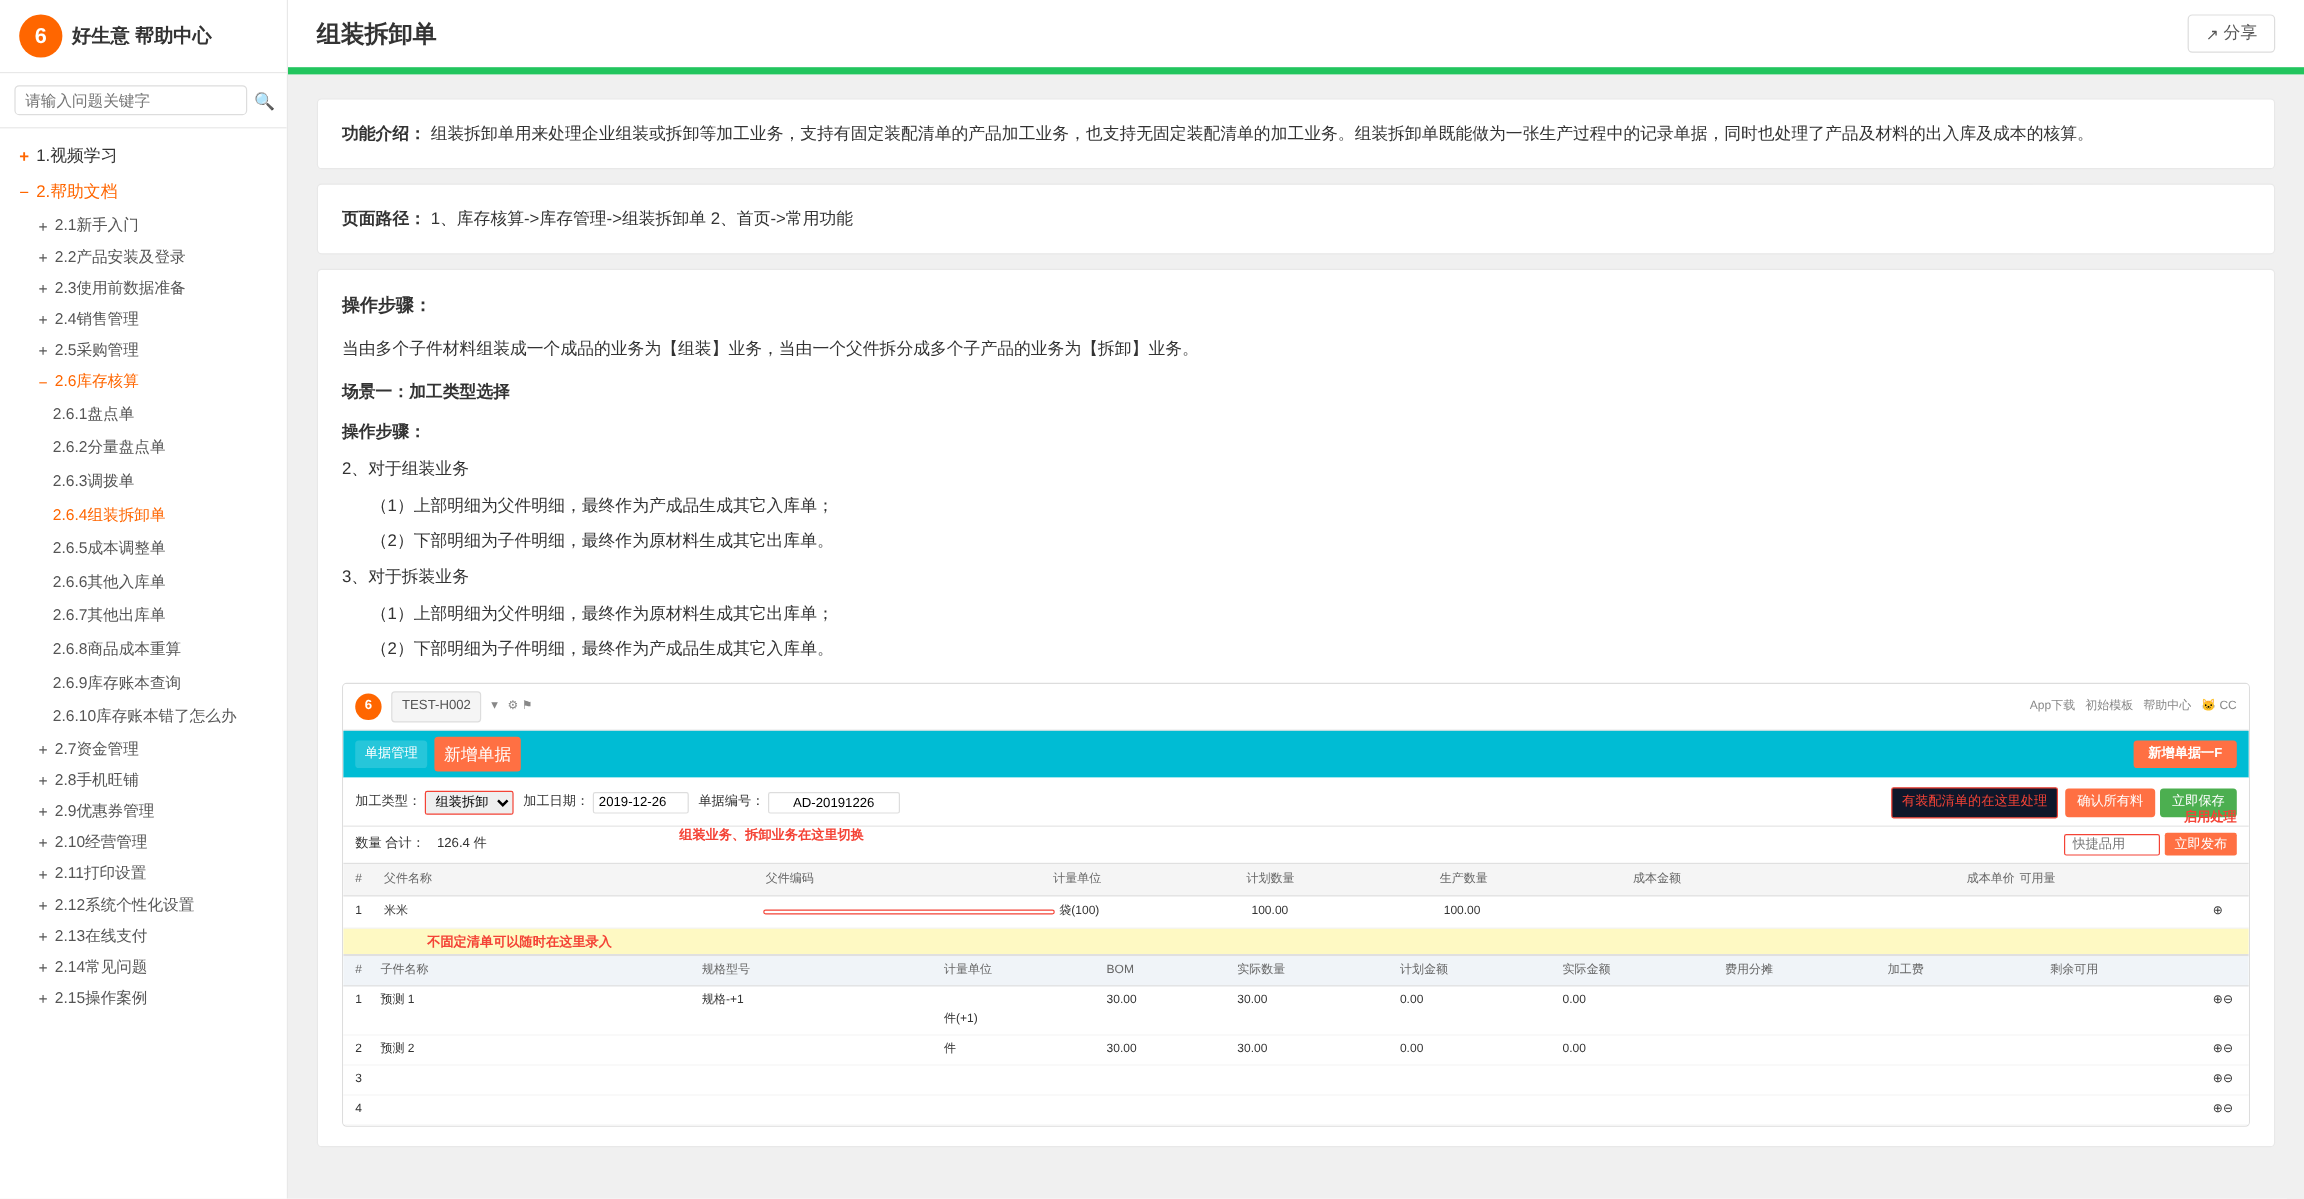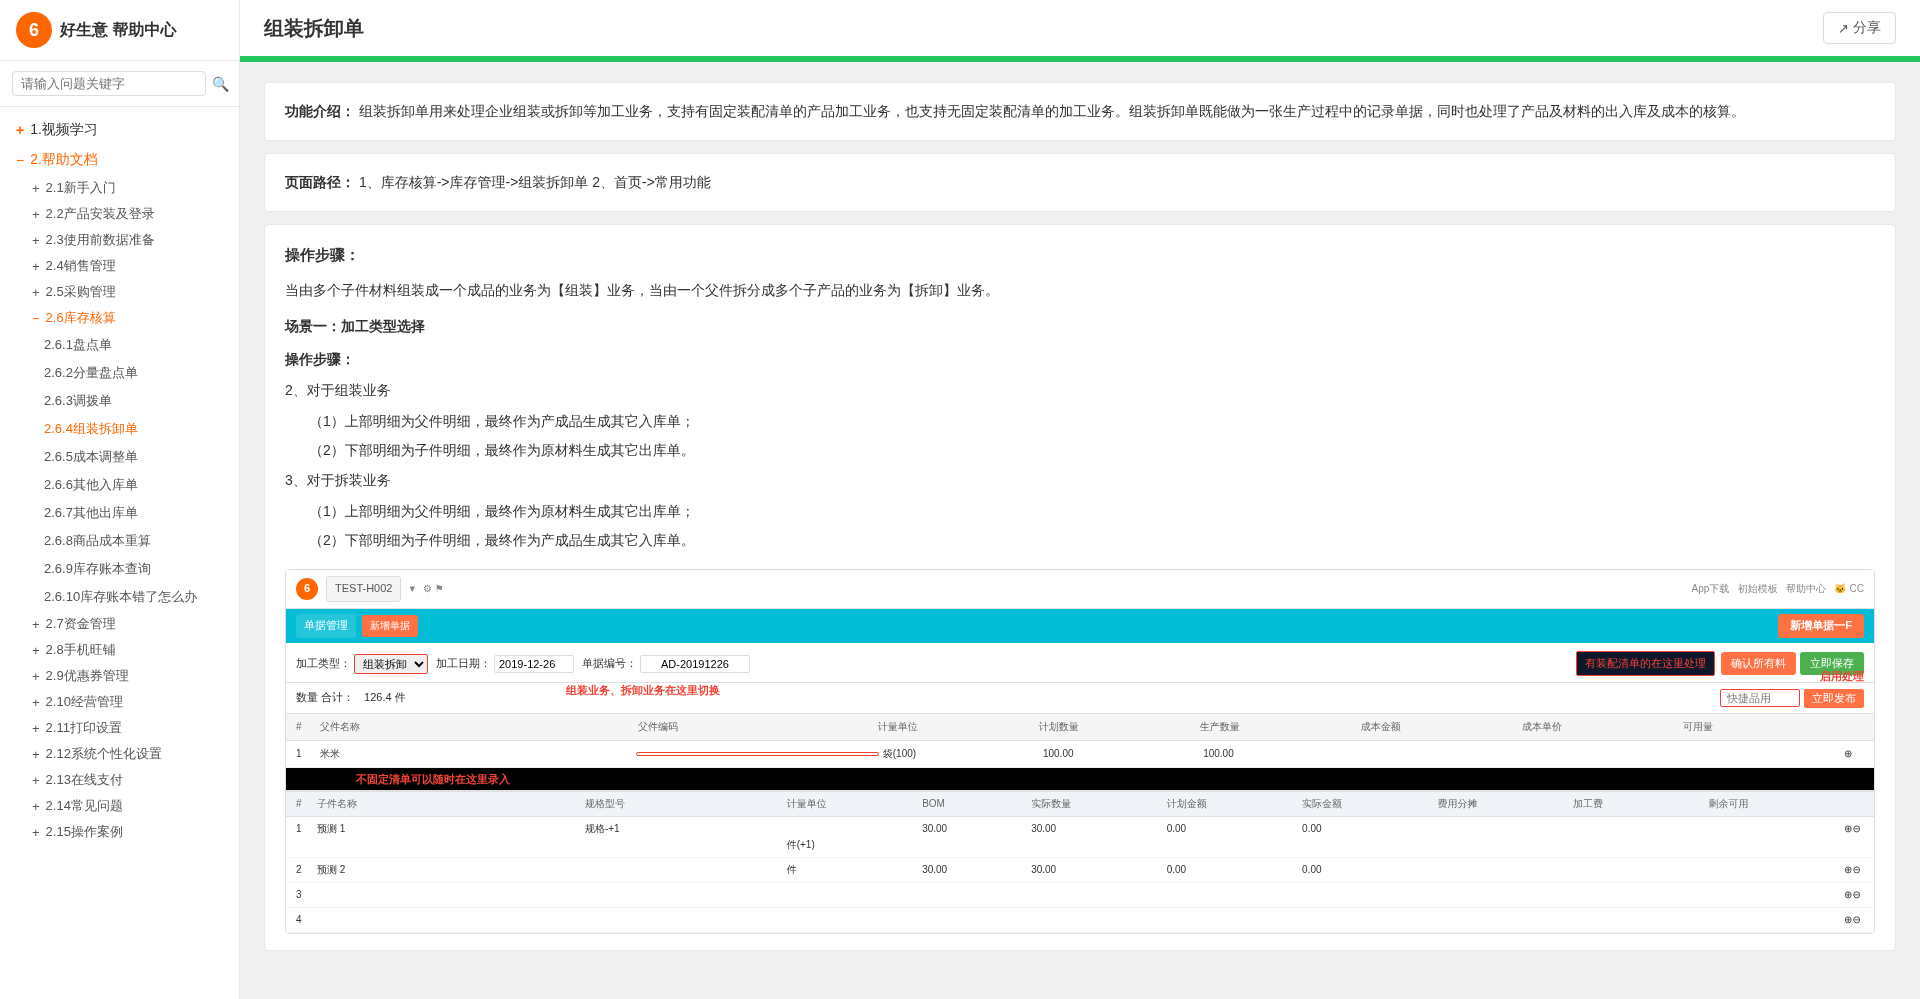--- a/index.html
+++ b/index.html
@@ -387,21 +387,21 @@
             <div class="mock-orange-logo">6</div>
             <span class="mock-testid">TEST-H002</span>
             <span style="font-size:11px; color:#888;">▾</span>
             <span style="font-size:10px; color:#888;">⚙ ⚑</span>
             <span style="flex:1"></span>
             <span style="font-size:10px; color:#888;">App下载 &nbsp; 初始模板 &nbsp; 帮助中心 &nbsp; 🐱 CC</span>
           </div>
 
           <div style="background:#00bcd4; padding:5px 10px; display:flex; align-items:center; gap:6px;">
             <div style="background:rgba(255,255,255,0.15); color:#fff; padding:2px 8px; border-radius:3px; font-size:11px;">单据管理</div>
-            <div style="background:#ff7043; color:#fff; padding:2px 8px; border-radius:3px; font-size:10px;">新增单据</div>
+            <div style="background:#ff7043; color:#fff; padding:2px 8px; border-radius:3px; font-size:14px;">新增单据</div>
             <div style="flex:1;"></div>
             <div style="background:#ff7043; color:#fff; padding:2px 12px; border-radius:3px; font-size:11px; font-weight:bold;">新增单据一F</div>
           </div>
 
           <div style="position:relative; padding:8px 10px 6px; display:flex; gap:8px; align-items:center; font-size:11px; background:#fff; border-bottom:1px solid #e0e0e0; flex-wrap:wrap;">
             <div style="display:flex;align-items:center;gap:3px;">
               <span>加工类型：</span>
               <select style="font-size:11px; border:1px solid #ddd; padding:2px 4px; border-radius:2px; border-color:#f44336;">
                 <option>组装拆卸</option>
               </select>
@@ -440,39 +440,39 @@
           <div style="background:#fff;">
 
             <div style="display:flex; background:#f5f5f5; border-bottom:1px solid #e0e0e0; padding:4px 10px; font-size:10px; color:#666; gap:4px;">
               <span style="width:20px;">#</span>
               <span style="flex:2;">父件名称</span>
               <span style="flex:1.5;">父件编码</span>
               <span style="flex:1;">计量单位</span>
               <span style="flex:1;">计划数量</span>
               <span style="flex:1;">生产数量</span>
               <span style="flex:1;">成本金额</span>
-              <span style="flex:1;">成本单价</span>
+              <span style="flex:1;text-align:right;">成本单价</span>
               <span style="flex:1;">可用量</span>
               <span style="width:20px;"></span>
             </div>
 
             <div style="display:flex; padding:4px 10px; font-size:10px; border-bottom:1px solid #f0f0f0; gap:4px; align-items:center;">
               <span style="width:20px;">1</span>
               <span style="flex:2;">米米</span>
               <span style="flex:1.5; border:1px solid #f44336; padding:1px 3px; border-radius:2px;"></span>
               <span style="flex:1;">袋(100)</span>
               <span style="flex:1;">100.00</span>
               <span style="flex:1;">100.00</span>
               <span style="flex:1;"></span>
               <span style="flex:1;"></span>
               <span style="flex:1;"></span>
               <span style="width:20px;">⊕</span>
             </div>
 
-            <div style="position:relative; padding:2px 10px 0; background:#000000;">
+            <div style="position:relative; padding:2px 10px 0; background:#fef9c3;">
               <div style="color:#f44336; font-size:11px; font-weight:bold; margin-left:60px;">不固定清单可以随时在这里录入</div>
             </div>
           </div>
 
           <div style="background:#fff; border-top:2px solid #e0e0e0;">
             <div style="display:flex; background:#f0f4f8; border-bottom:1px solid #e0e0e0; padding:3px 10px; font-size:10px; color:#666; gap:3px;">
               <span style="width:18px;">#</span>
               <span style="flex:2;">子件名称</span>
               <span style="flex:1.5;">规格型号</span>
               <span style="flex:1;">计量单位</span>

